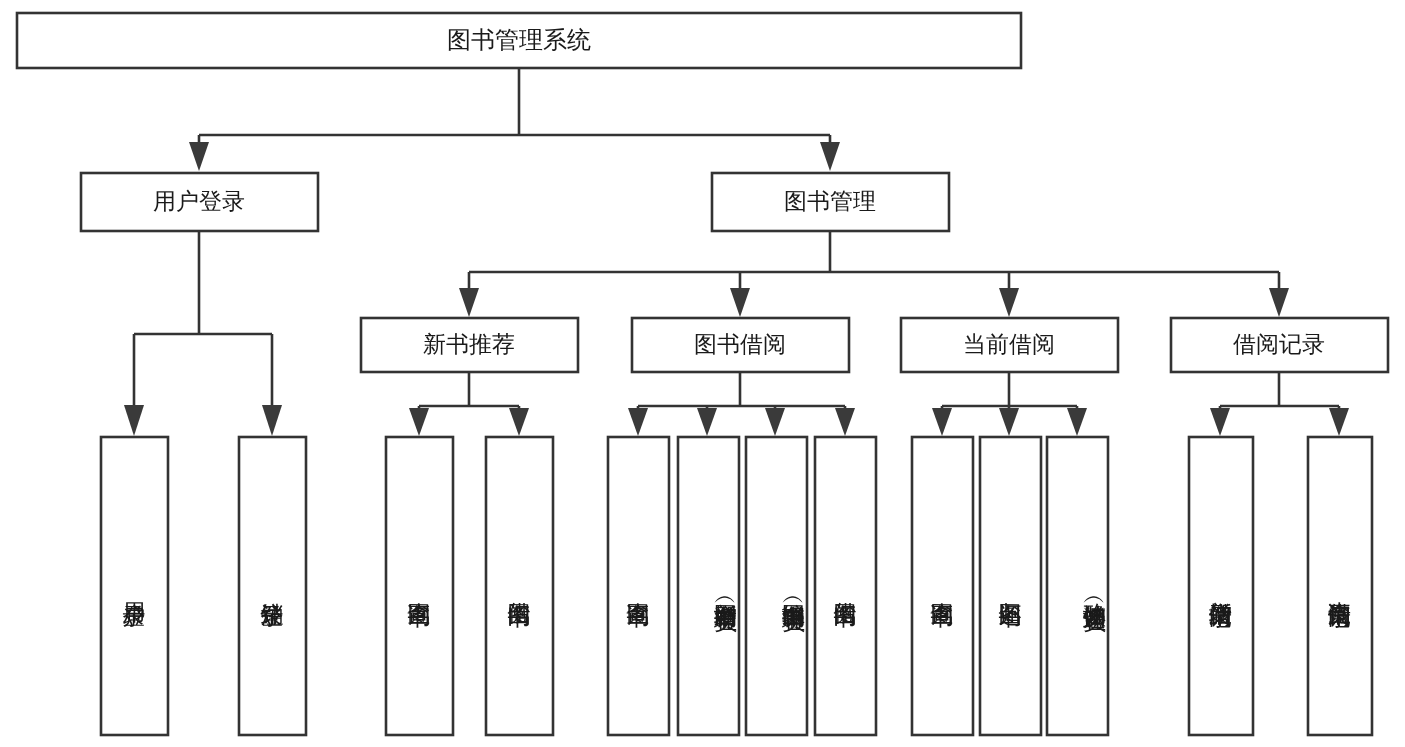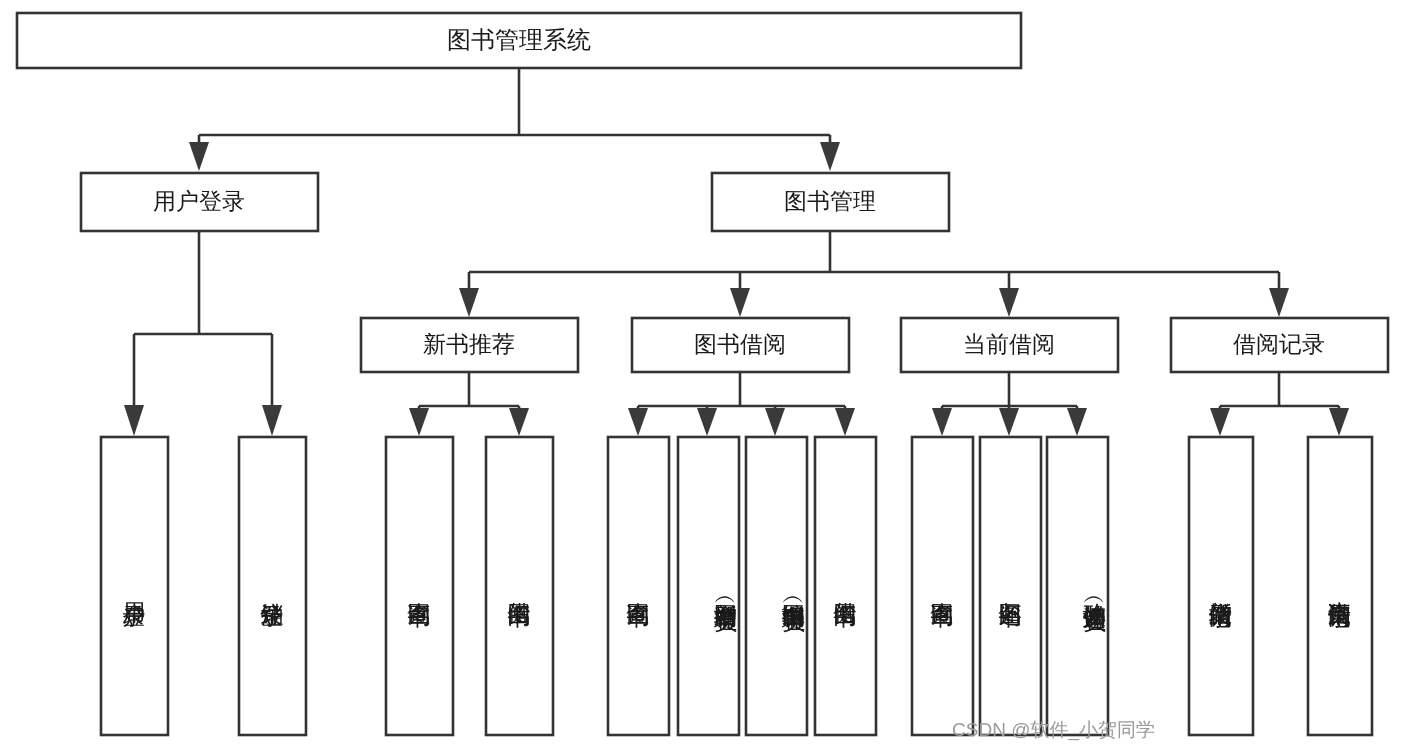--- a/index.html
+++ b/index.html
@@ -221,15 +221,14 @@
   <div class="leaf-label" style="left:746px; top:443px; width:61px; height:292px;">编辑图书（管理员）</div>
   <div class="leaf-label centered" style="left:815px; top:437px; width:61px; height:298px;">借阅图书</div>
 
   <div class="leaf-label centered" style="left:912px; top:437px; width:61px; height:298px;">查询图书</div>
   <div class="leaf-label centered" style="left:980px; top:437px; width:61px; height:298px;">归还图书</div>
   <div class="leaf-label" style="left:1047px; top:443px; width:61px; height:292px;">确认归还（管理员）</div>
 
   <div class="leaf-label centered" style="left:1189px; top:437px; width:64px; height:298px;">新增借阅记录</div>
   <div class="leaf-label centered" style="left:1308px; top:437px; width:64px; height:298px;">查询借阅记录</div>
 
-  <div class="watermark">CSDN @软件_小贺同学</div>
 
 </div>
 
 </body></html>

